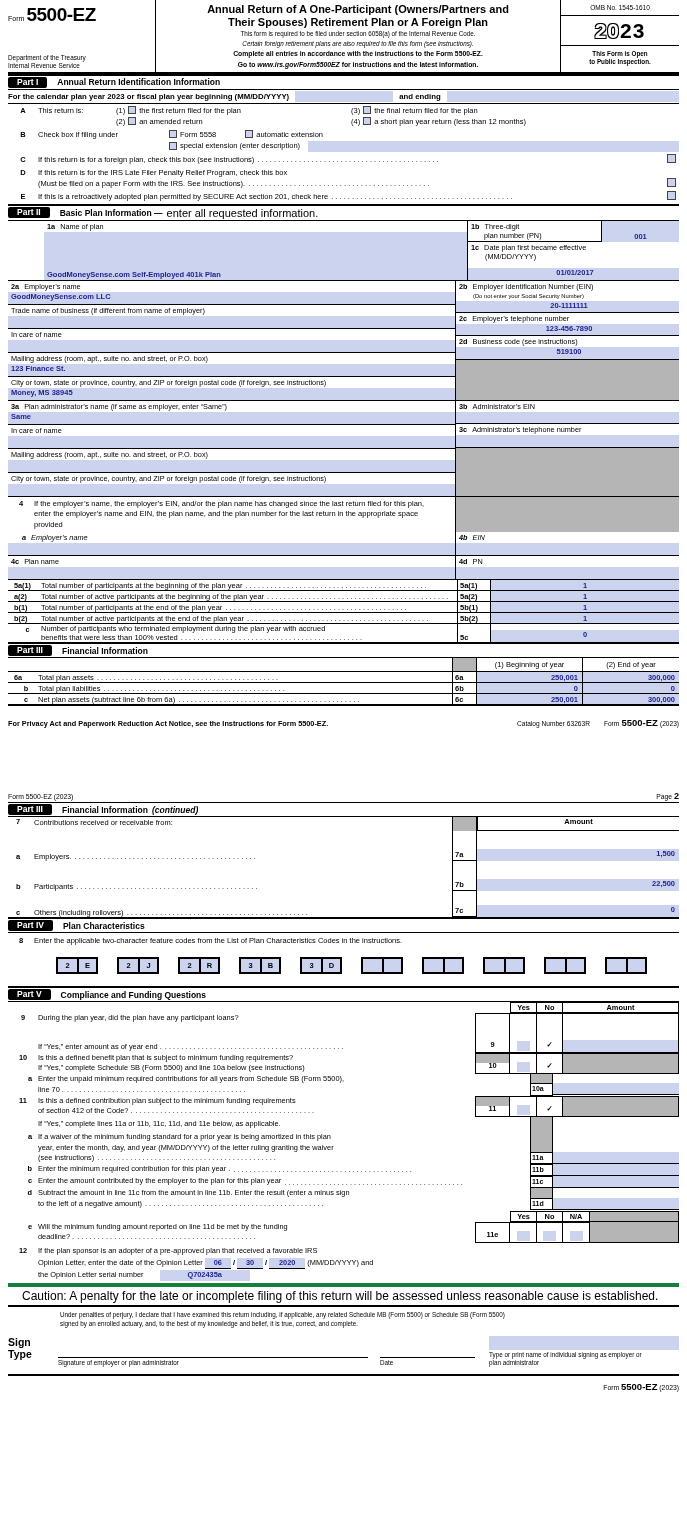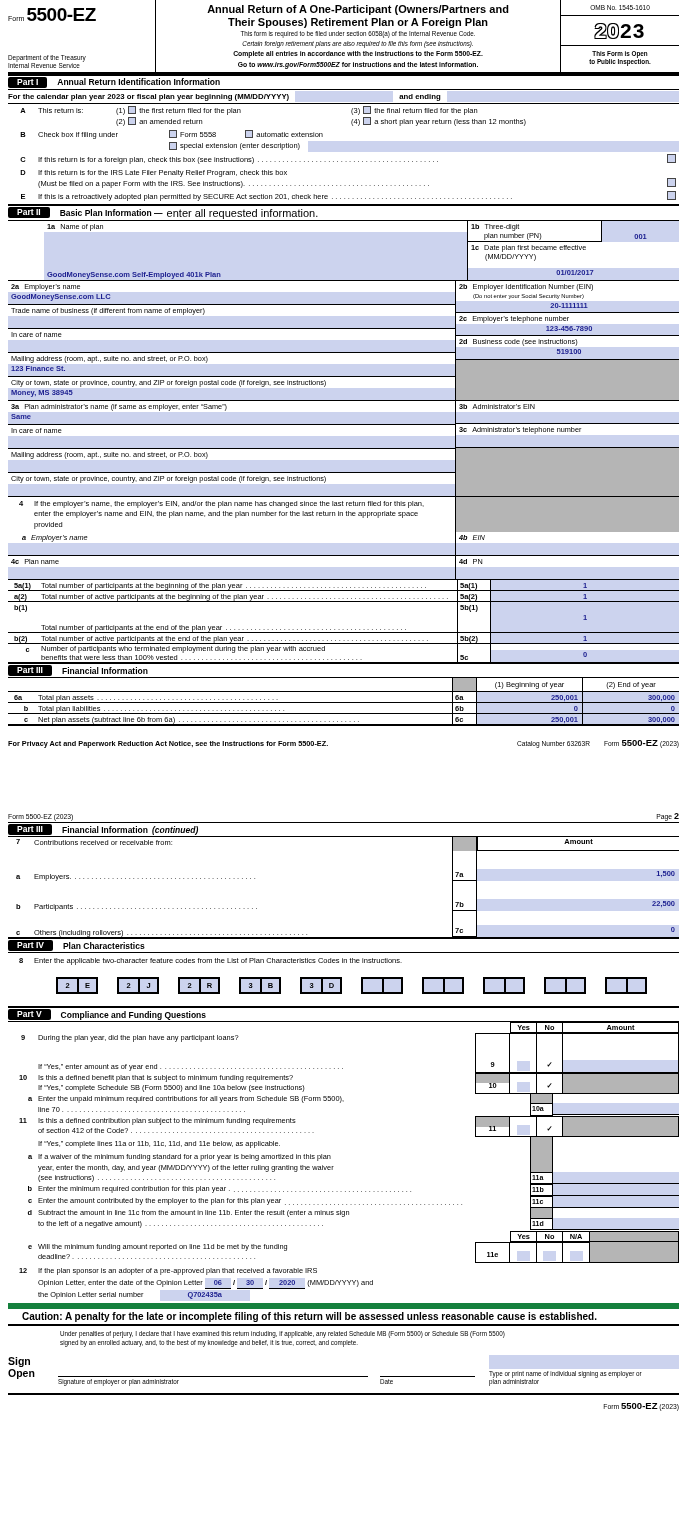--- a/index.html
+++ b/index.html
@@ -80,21 +80,21 @@
   .numcell { width:35px; border:1px solid #000; display:flex; align-items:flex-end; justify-content:center; font-weight:bold; padding-bottom:1px; }
   .yncell { width:27px; border-right:1px solid #000; border-top:1px solid #000; border-bottom:1px solid #000; display:flex; align-items:flex-end; justify-content:center; padding-bottom:1px; }
   .nocell { width:26px; }
   .ib { width:13px; height:10px; background:#ccd3ee; }
   .amtcell { width:116px; border-top:1px solid #000; border-bottom:1px solid #000; border-right:1px solid #000; display:flex; flex-direction:column; justify-content:flex-end; }
   .vh { border:1px solid #000; text-align:center; font-weight:bold; font-size:7.4px; }
   .strip23 { width:23px; border-left:1px solid #000; border-right:1px solid #000; }
   .nb23 { width:23px; border:1px solid #000; font-weight:bold; font-size:7px; padding:0 1px; }
   .fld126 { width:126px; border-bottom:1px solid #000; }
   .dcell { display:inline-block; text-align:center; border-bottom:1px solid #000; height:11px; }
-  .caut { border-top:6px solid #15803d; border-bottom:2px solid #000; font-weight:bold; font-size:10px; padding:2px 0 2px 14px; margin-top:2px; }
+  .caut { border-top:4px solid #15803d; border-bottom:2px solid #000; font-weight:normal; font-size:12px; padding:2px 0 2px 14px; margin-top:2px; }
   .perj { font-size:6.3px; line-height:1.45; padding:3px 0 0 52px; }
   .signrow { display:flex; margin-top:8px; }
   .sw { width:50px; font-size:10.5px; font-weight:bold; line-height:1.15; }
   .siglab { font-size:6.3px; padding-top:1px; line-height:1.3; }
   .endrule { border-bottom:2px solid #000; margin-top:6px; }
   .p2foot { text-align:right; padding:5px 0 8px; font-size:6.8px; }
 </style>
 </head>
 <body>
 
@@ -295,21 +295,21 @@
     </div>
     <div class="prow">
       <span class="p5n">a(2)</span>
       <span style="padding-top:1px;">Total number of active participants at the beginning of the plan year</span>
       <span class="dots"></span>
       <span class="p5box">5a(2)</span>
       <span class="p5val f v">1</span>
     </div>
     <div class="prow">
       <span class="p5n">b(1)</span>
-      <span style="padding-top:1px;margin-top:20px;">Total number of participants at the end of the plan year</span>
+      <span style="padding-top:1px;">Total number of participants at the end of the plan year</span>
       <span class="dots"></span>
       <span class="p5box">5b(1)</span>
       <span class="p5val f v">1</span>
     </div>
     <div class="prow">
       <span class="p5n">b(2)</span>
       <span style="padding-top:1px;">Total number of active participants at the end of the plan year</span>
       <span class="dots"></span>
       <span class="p5box">5b(2)</span>
       <span class="p5val f v">1</span>
@@ -695,21 +695,21 @@
   <div class="caut">Caution: A penalty for the late or incomplete filing of this return will be assessed unless reasonable cause is established.</div>
 
   <div class="perj">
     <div>Under penalties of perjury, I declare that I have examined this return including, if applicable, any related Schedule MB (Form 5500) or Schedule SB (Form 5500)</div>
     <div>signed by an enrolled actuary, and, to the best of my knowledge and belief, it is true, correct, and complete.</div>
   </div>
 
   <div class="signrow">
     <div class="sw">
       <div>Sign</div>
-      <div>Open</div>
+      <div>Type</div>
     </div>
     <div style="flex:1;display:flex;flex-direction:column;justify-content:flex-end;">
       <div style="height:16px;border-bottom:1px solid #000;"></div>
       <div class="siglab">Signature of employer or plan administrator</div>
     </div>
     <div style="width:95px;margin-left:12px;display:flex;flex-direction:column;justify-content:flex-end;">
       <div style="height:16px;border-bottom:1px solid #000;"></div>
       <div class="siglab">Date</div>
     </div>
     <div style="width:190px;margin-left:14px;display:flex;flex-direction:column;justify-content:flex-end;">

